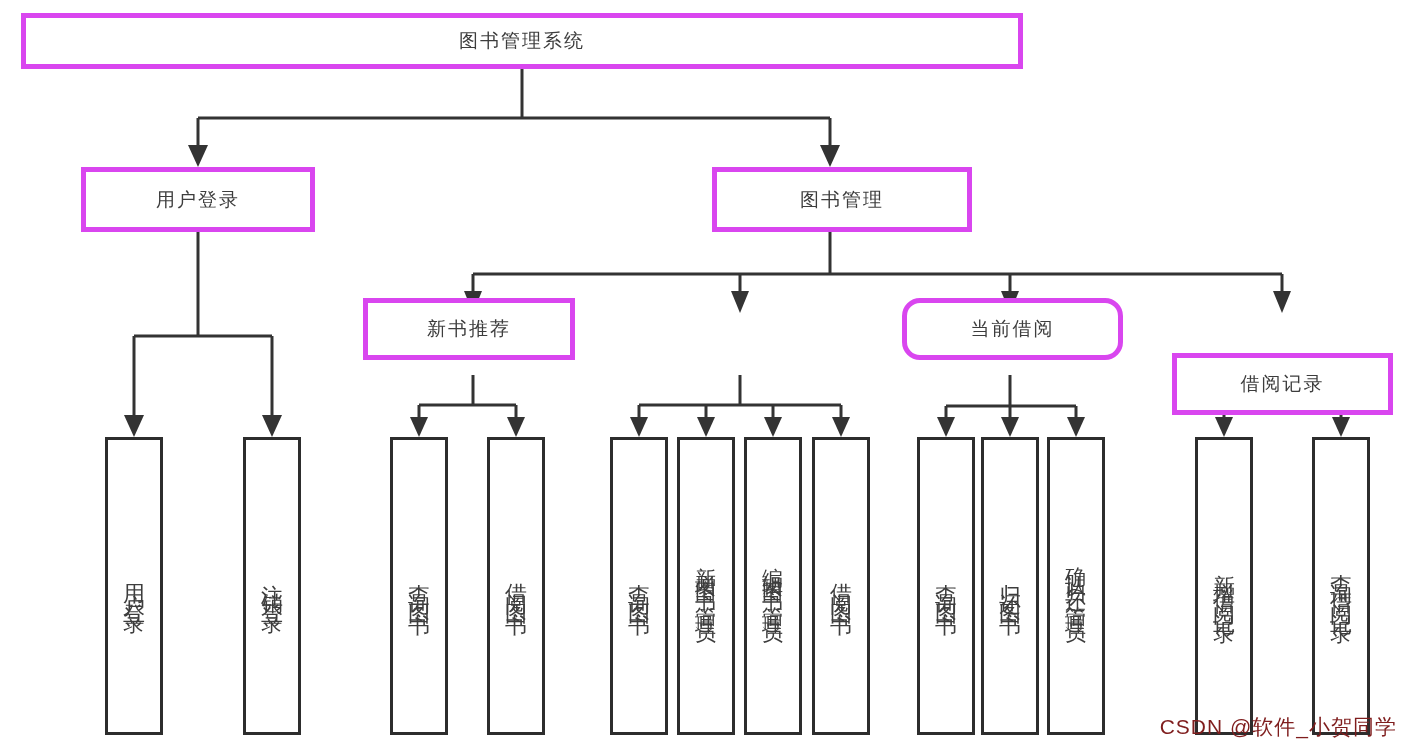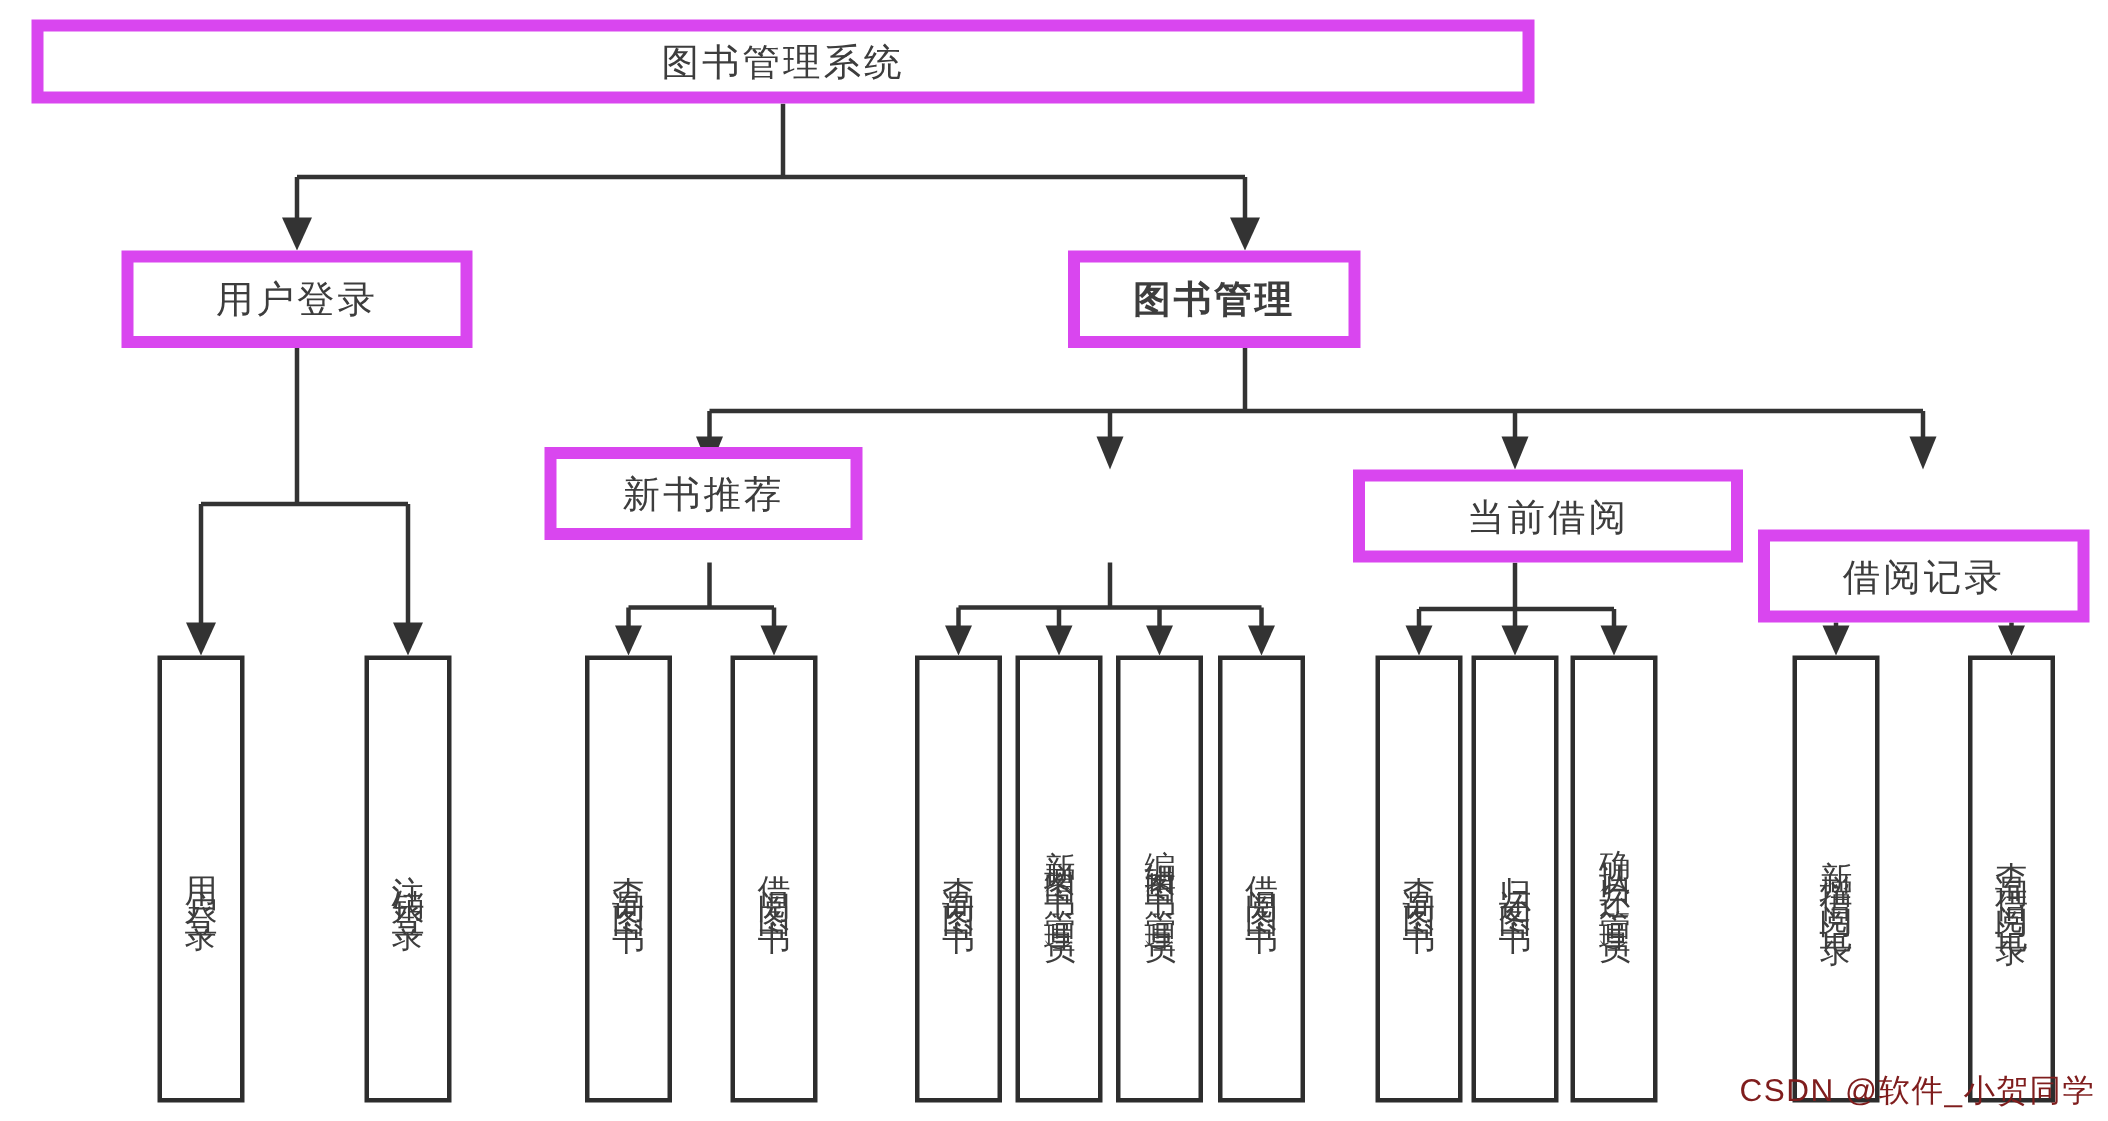--- a/index.html
+++ b/index.html
@@ -5,23 +5,23 @@
   html,body{margin:0;padding:0;}
   body{
     width:1405px;height:747px;position:relative;overflow:hidden;
     background:#ffffff;
     font-family:"Liberation Sans","DejaVu Sans",sans-serif;
   }
   #canvas{position:absolute;left:0;top:0;width:1405px;height:747px;}
   svg.wires{position:absolute;left:0;top:0;z-index:1;}
   .hnode{
     position:absolute;z-index:2;box-sizing:border-box;
-    background:#ffffff;border:8px solid #d946ef;
+    background:#ffffff;border:5px solid #d946ef;
     display:flex;align-items:center;justify-content:center;
-    font-size:25px;color:#3d3d3d;letter-spacing:2px;
+    font-size:19px;color:#3d3d3d;letter-spacing:2px;
     white-space:nowrap;
   }
   .vnode{
     position:absolute;z-index:2;box-sizing:border-box;
     top:437px;width:58px;height:298px;
     background:#ffffff;border:3px solid #2d2d2d;
     display:flex;align-items:center;justify-content:center;
   }
   .vnode .vtext{
     writing-mode:vertical-rl;text-orientation:mixed;
@@ -101,24 +101,24 @@
       <polygon points="1001,417 1019,417 1010,437"></polygon>
       <polygon points="1067,417 1085,417 1076,437"></polygon>
       <polygon points="1215,417 1233,417 1224,437"></polygon>
       <polygon points="1332,417 1350,417 1341,437"></polygon>
     </g>
   </svg>
 
   <div class="hnode" style="left:21px;top:13px;width:1002px;height:56px;">图书管理系统</div>
 
   <div class="hnode" style="left:81px;top:167px;width:234px;height:65px;">用户登录</div>
-  <div class="hnode" style="left:712px;top:167px;width:195px;height:65px;font-weight:bold;">图书管理</div>
+  <div class="hnode" style="left:712px;top:167px;width:260px;height:65px;">图书管理</div>
 
   <div class="hnode" style="left:363px;top:298px;width:212px;height:62px;">新书推荐</div>
-  <div class="hnode" style="left:902px;top:313px;width:260px;height:62px;">当前借阅</div>
+  <div class="hnode" style="left:902px;top:298px;width:221px;height:62px;border-radius:18px;">当前借阅</div>
   <div class="hnode" style="left:1172px;top:313px;width:221px;height:62px;margin-top:40px;">借阅记录</div>
 
   <div class="vnode" style="left:105px;">
     <span class="vtext">用户登录</span>
   </div>
   <div class="vnode" style="left:243px;">
     <span class="vtext">注销登录</span>
   </div>
 
   <div class="vnode" style="left:390px;">

